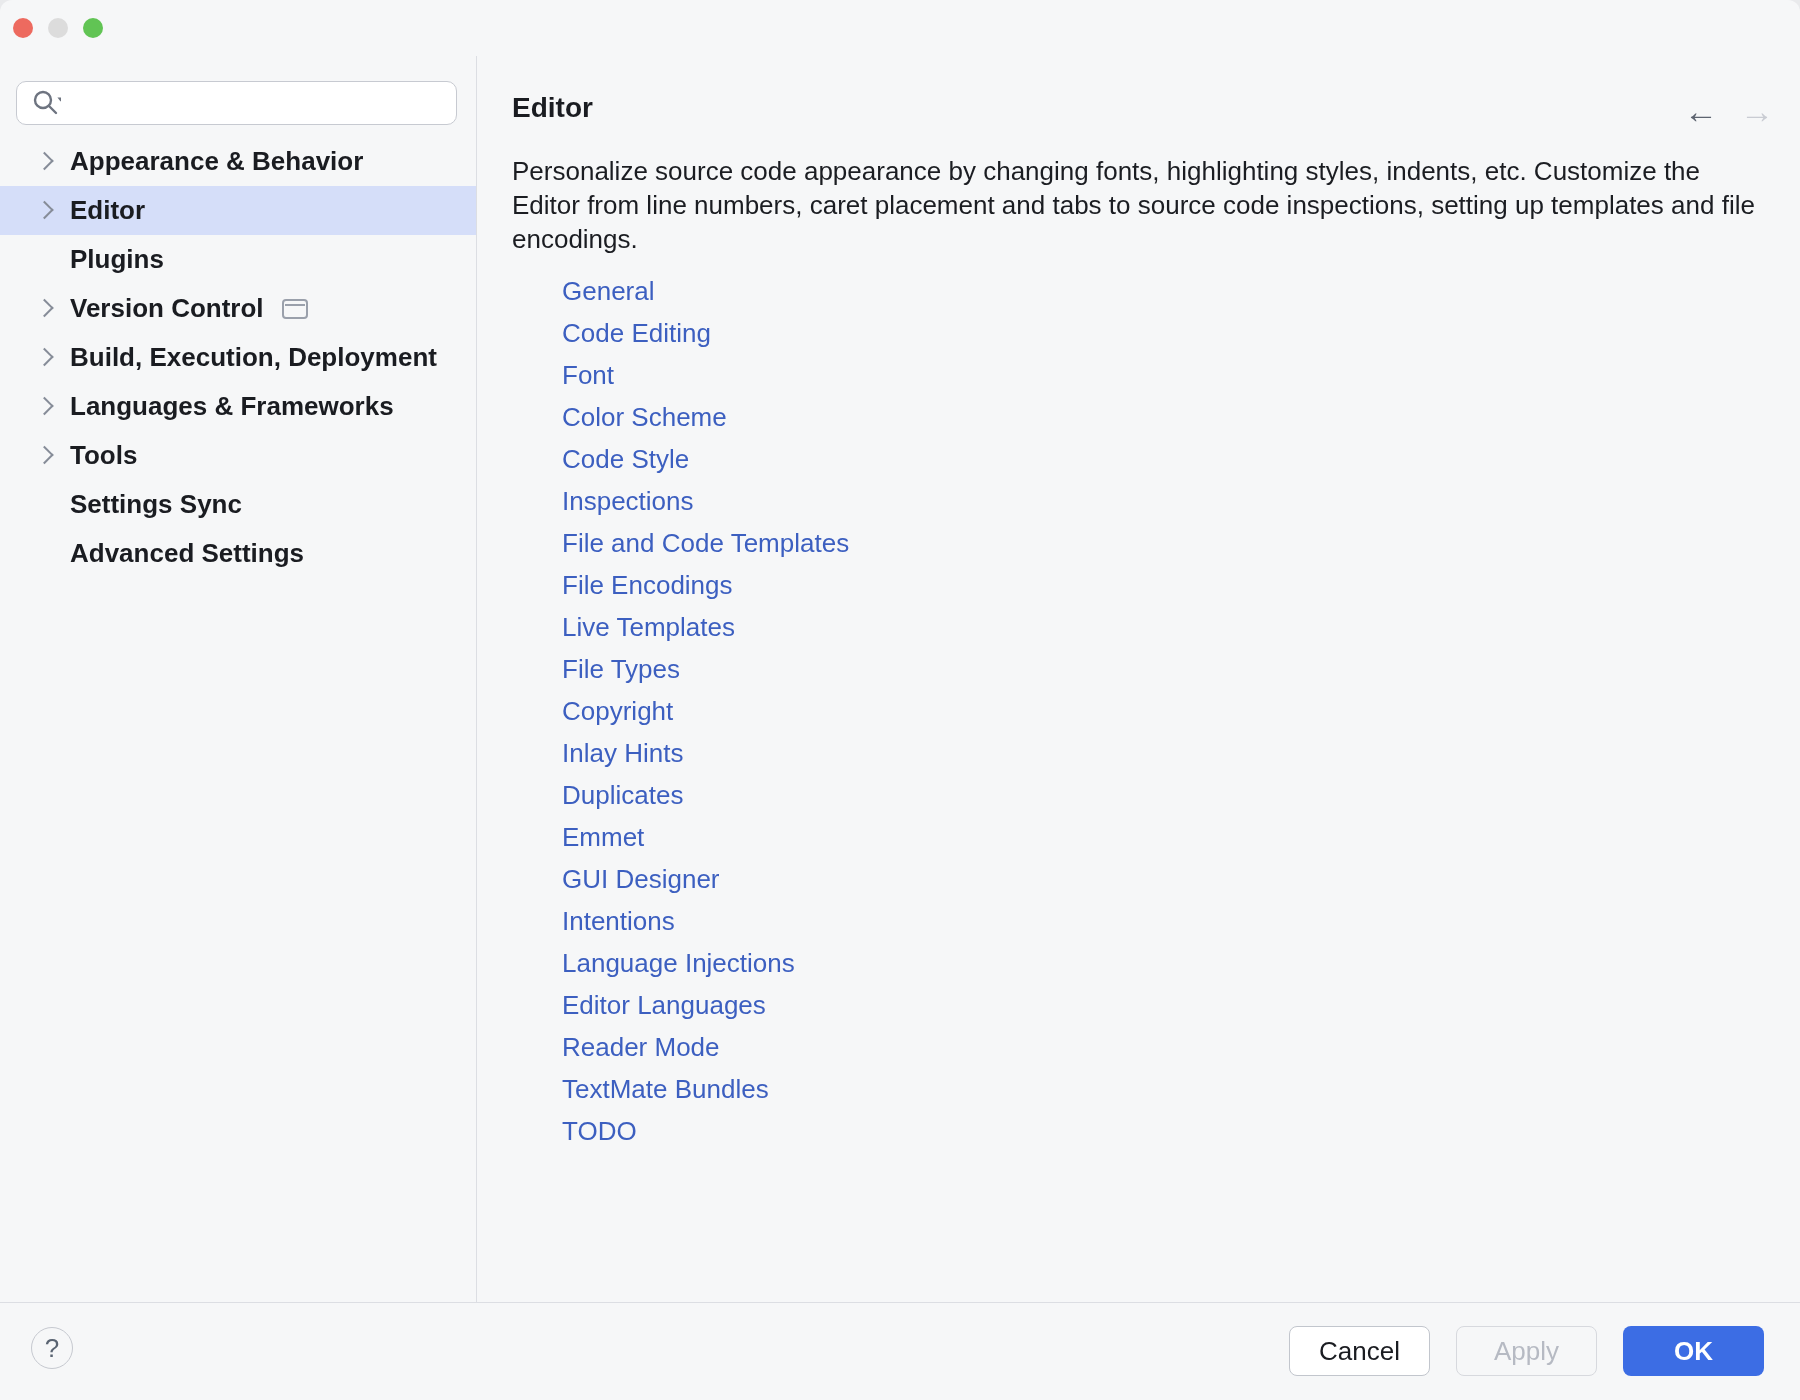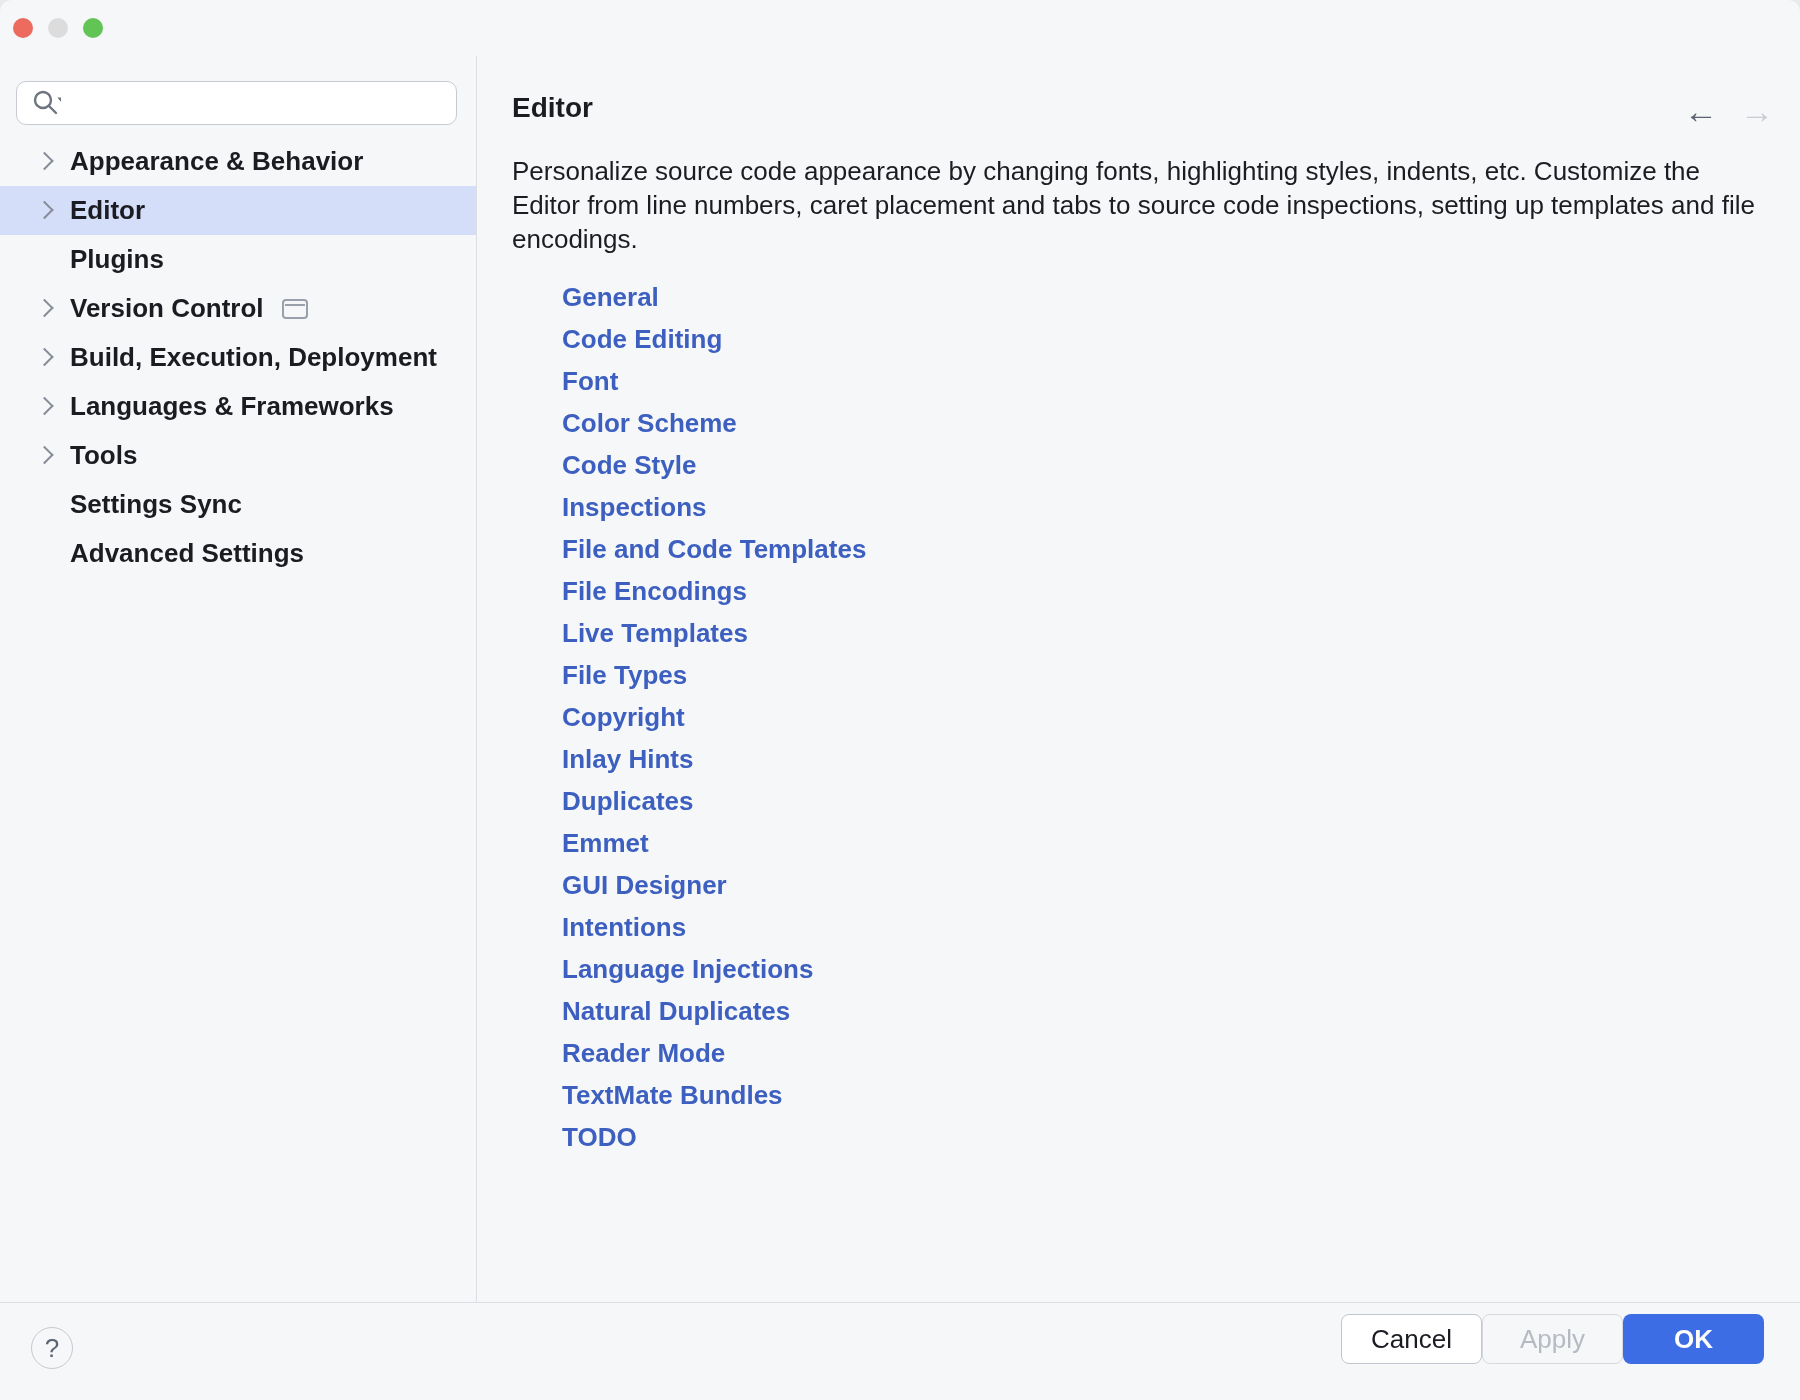--- a/index.html
+++ b/index.html
@@ -32,30 +32,30 @@
     border-radius:4px;position:relative;flex:0 0 auto;}
   .win-icon::after{content:'';position:absolute;left:1px;right:1px;top:3px;height:2px;background:#9aa0ab;}
   
   .content{position:absolute;left:478px;top:56px;right:0;bottom:98px;box-sizing:border-box;
     padding:36px 40px 0 34px;overflow:hidden;}
   .page-title{font-size:28px;font-weight:700;color:#1a1c21;margin:0;}
   .hist{position:absolute;top:38px;right:26px;display:flex;gap:22px;font-size:34px;line-height:34px;}
   .hist .back{color:#5d6470;}
   .hist .fwd{color:#c9ccd3;}
   .desc{margin:30px 0 0 0;width:1250px;font-size:26px;line-height:34px;color:#1b1d22;}
-  .links{margin-top:20px;font-weight:bold;}
+  .links{margin-top:14px;}
   .link-item{height:42px;display:flex;align-items:center;padding-left:50px;
     font-size:26px;color:#3c5fc0;cursor:pointer;width:max-content;}
   
   .footer{position:absolute;left:0;right:0;bottom:0;height:98px;background:#f6f7f8;
     border-top:1px solid #dcdee3;box-sizing:border-box;}
   .help{position:absolute;left:31px;top:24px;width:42px;height:42px;border-radius:50%;
     border:1.5px solid #c6c9d0;box-sizing:border-box;display:flex;align-items:center;justify-content:center;
     font-size:26px;color:#5a6472;background:transparent;}
-  .btns{position:absolute;right:36px;top:11px;display:flex;align-items:flex-end;}
+  .btns{position:absolute;right:36px;top:23px;display:flex;gap:26px;align-items:flex-end;}
   .btn{height:50px;min-width:141px;border-radius:8px;font-size:26px;
     font-family:"Liberation Sans",sans-serif;display:flex;align-items:center;justify-content:center;
     box-sizing:border-box;padding:0 28px;}
   .btn.cancel{background:#ffffff;border:1px solid #c2c6cd;color:#1a1c21;}
   .btn.apply{background:transparent;border:1px solid #d7d9de;color:#b6bac3;}
   .btn.ok{background:#3c6de4;border:none;color:#ffffff;font-weight:600;}
 </style>
 </head>
 <body>
 
@@ -174,21 +174,21 @@
         <div class="link-item">
           <span>GUI Designer</span>
         </div>
         <div class="link-item">
           <span>Intentions</span>
         </div>
         <div class="link-item">
           <span>Language Injections</span>
         </div>
         <div class="link-item">
-          <span>Natural Duplicates</span>
+          <span>Editor Languages</span>
         </div>
         <div class="link-item">
           <span>Reader Mode</span>
         </div>
         <div class="link-item">
           <span>TextMate Bundles</span>
         </div>
         <div class="link-item">
           <span>TODO</span>
         </div>

